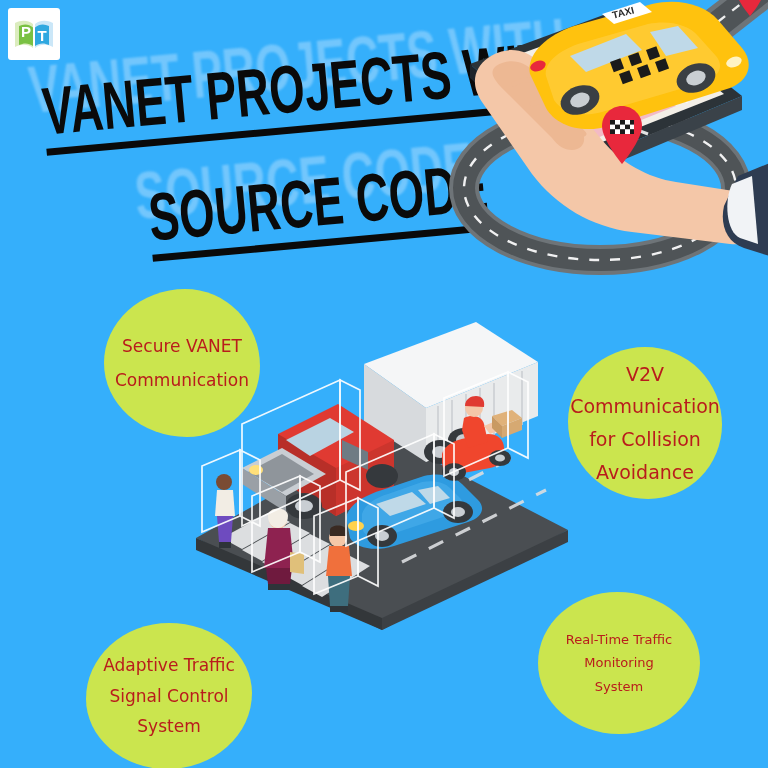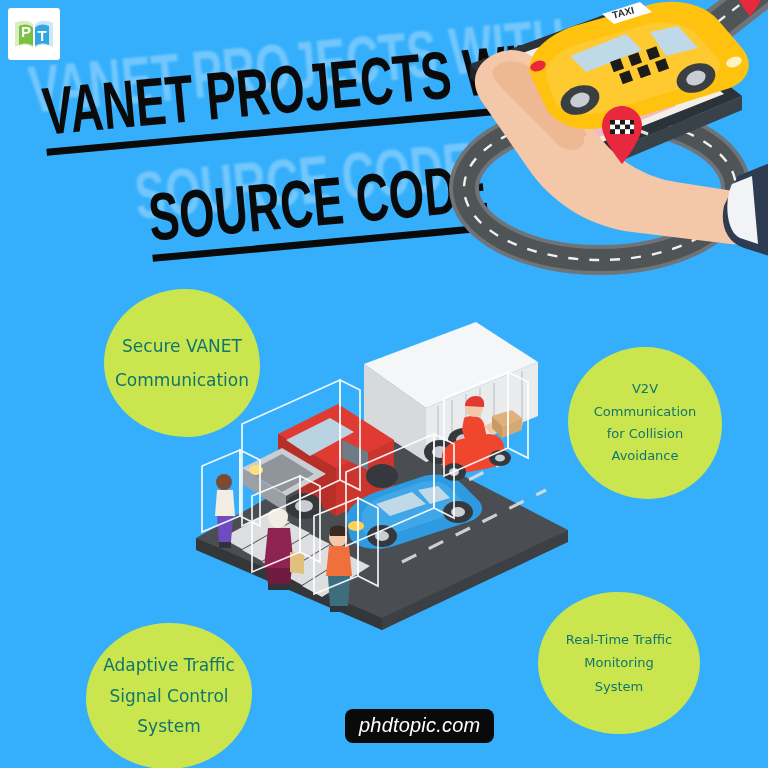--- a/index.html
+++ b/index.html
@@ -53,34 +53,34 @@
   #title1g{left:30px;top:22px;transform:rotate(-5.2deg);}
   #title2{left:150px;top:150px;transform:rotate(-5.2deg);}
   #title2g{left:136px;top:128px;transform:rotate(-5.2deg);}
 
   
   .blob{
     position:absolute;
     background:#CBE54E;
     display:flex;align-items:center;justify-content:center;
     text-align:center;
-    color:#0f766e;
+    color:#b91c1c;
     font-family:"DejaVu Sans","Liberation Sans",sans-serif;
     font-weight:400;
   }
   .blob span{display:block;padding:0 6px;}
   #blob-secure{
     left:104px;top:289px;width:156px;height:148px;
     border-radius:52% 48% 47% 53% / 50% 52% 48% 50%;
     font-size:17px;line-height:2.0;
   }
   #blob-v2v{
     left:568px;top:347px;width:154px;height:152px;
     border-radius:50% 50% 48% 52% / 49% 51% 49% 51%;
-    font-size:13px;line-height:1.72;
+    font-size:19px;line-height:1.72;
   }
   #blob-adaptive{
     left:86px;top:623px;width:166px;height:146px;
     border-radius:50% 50% 51% 49% / 52% 48% 52% 48%;
     font-size:17px;line-height:1.82;
   }
   #blob-realtime{
     left:538px;top:592px;width:162px;height:142px;
     border-radius:49% 51% 50% 50% / 50% 50% 50% 50%;
     font-size:13px;line-height:1.82;
@@ -392,17 +392,14 @@
     <span style="white-space: pre-line;">Adaptive Traffic
 Signal Control
 System</span>
   </div>
   <div class="blob" id="blob-realtime">
     <span style="white-space: pre-line;">Real-Time Traffic
 Monitoring
 System</span>
   </div>
 
-  <div id="footer-pill">
-    <span>phdtopic.com</span>
-  </div>
 
 </div>
 
 </body></html>

